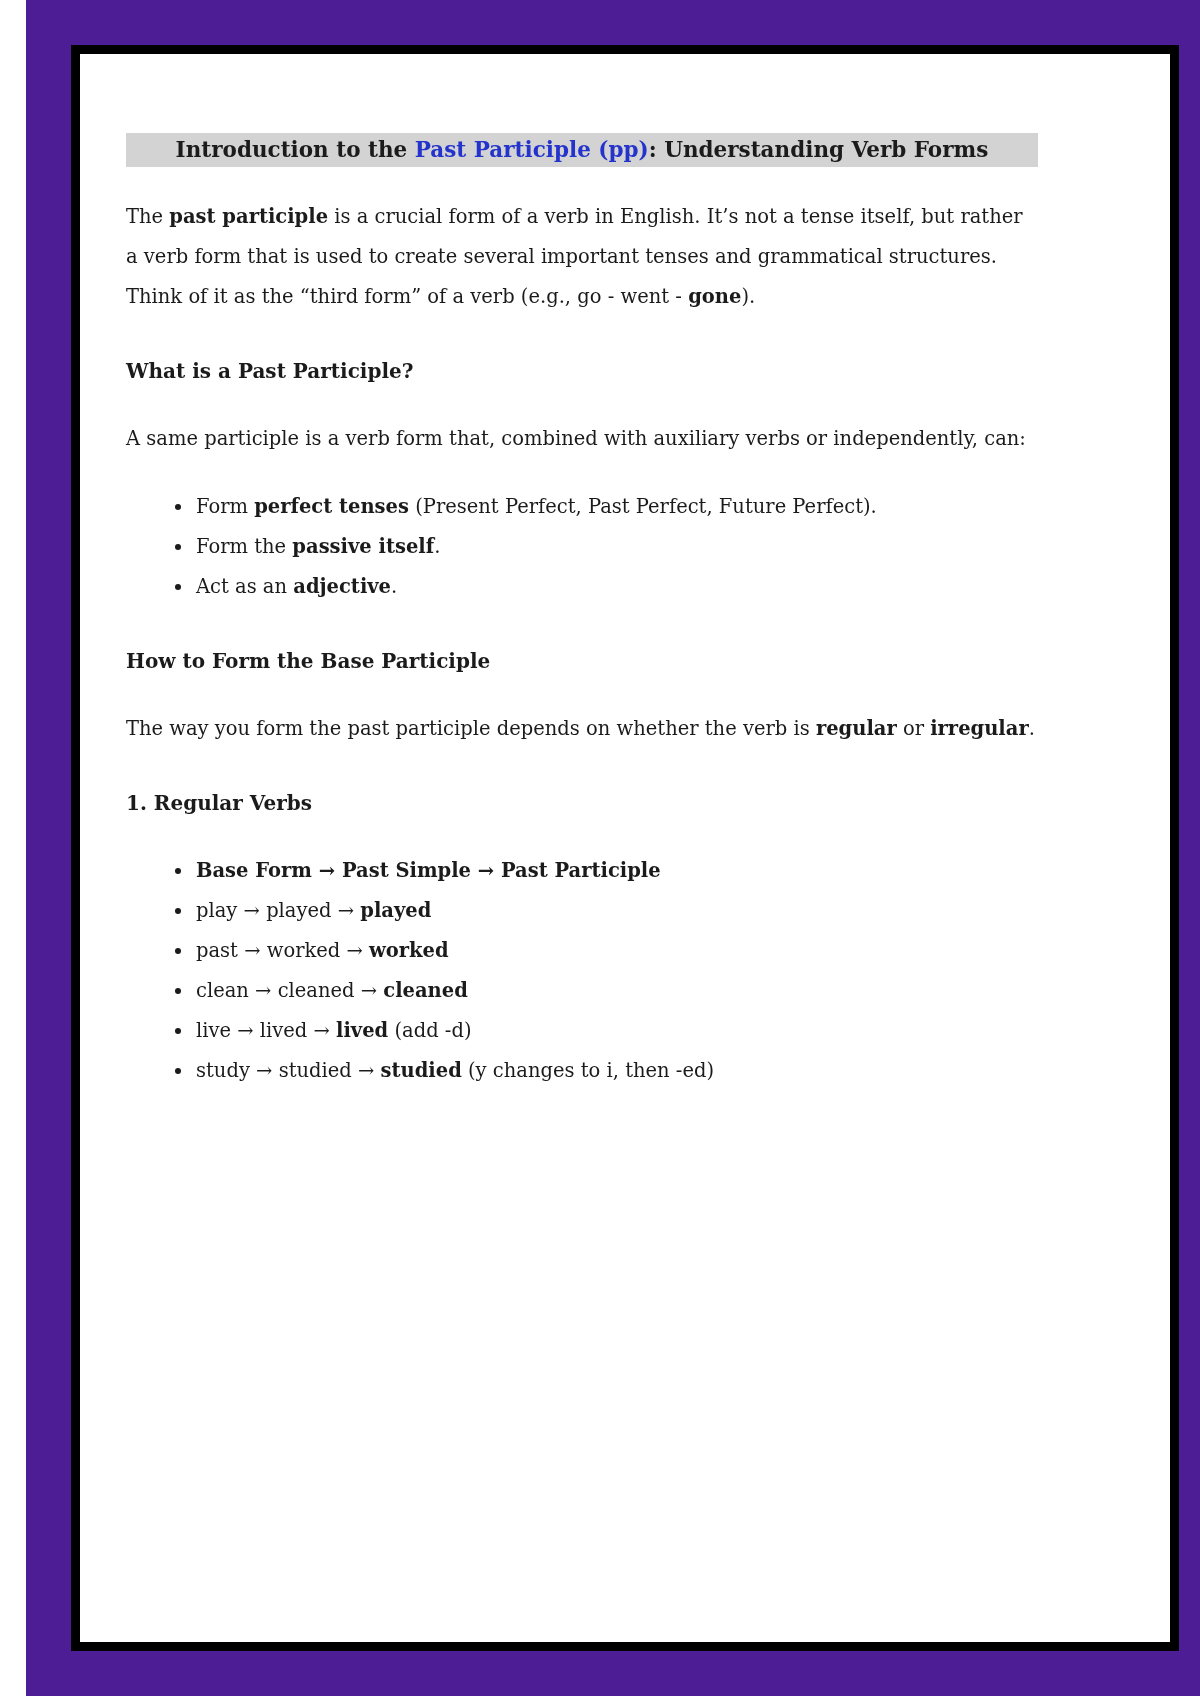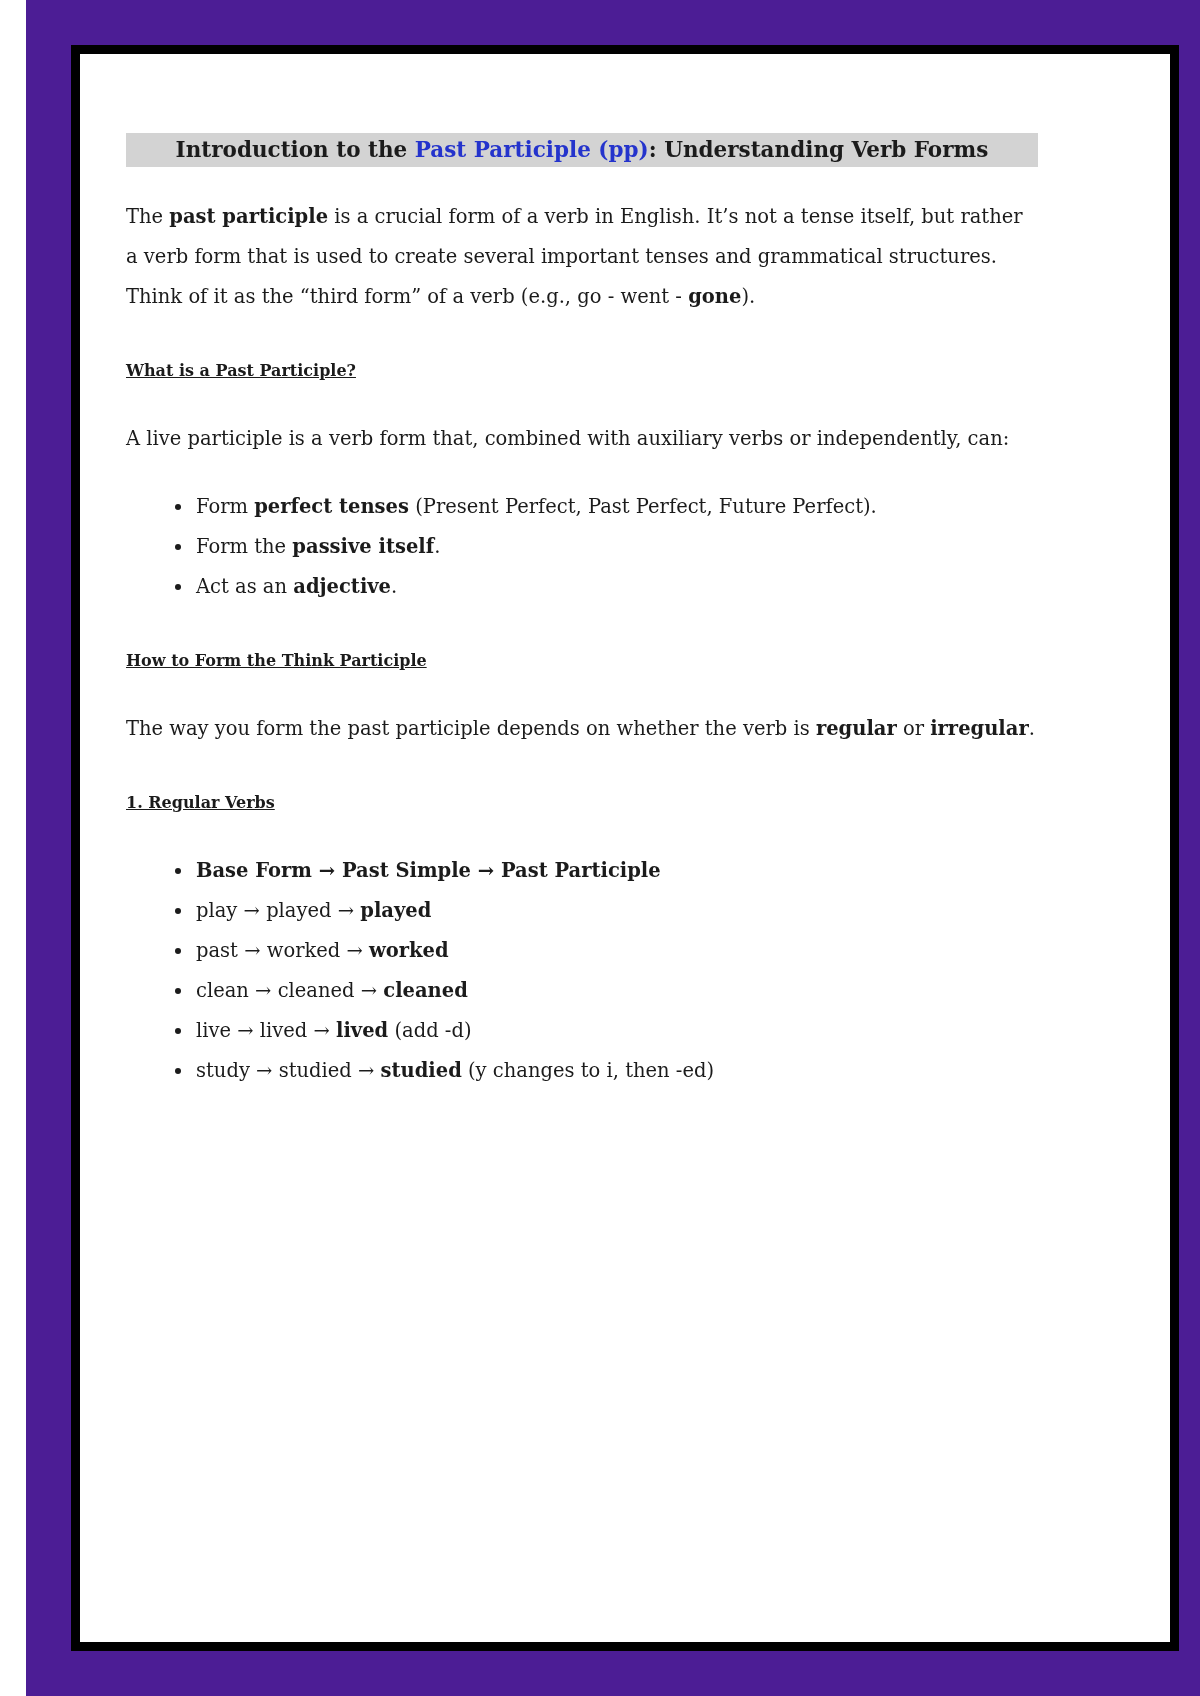--- a/index.html
+++ b/index.html
@@ -43,22 +43,21 @@
     line-height: 34px;
     padding: 0 4px;
     margin: 0 0 30px 0;
   }
   .paragraph {
     margin: 0 0 28px 0;
   }
   .heading {
     margin: 34px 0 28px 0;
     font-weight: bold;
-    font-size: 16px;
-    text-decoration: underline;
+    font-size: 20px;
   }
   ul.list {
     margin: 0 0 28px 0;
     padding-left: 68px;
     list-style: disc outside;
   }
   ul.list li {
     line-height: 40px;
     padding-left: 2px;
   }
@@ -67,27 +66,27 @@
 </style>
 </head>
 <body>
 
 <div class="page">
   <div class="frame">
     <div class="content" id="doc-content">
         <div class="title" style="background: rgb(211, 211, 211);"><span class="b">Introduction to the </span><span class="b" style="color: rgb(36, 51, 204);">Past Participle (pp)</span><span class="b">: Understanding Verb Forms</span></div>
         <div class="paragraph"><span>The </span><span class="b">past participle</span><span> is a crucial form of a verb in English. It’s not a tense itself, but rather a verb form that is used to create several important tenses and grammatical structures. Think of it as the “third form” of a verb (e.g., </span><span class="i">go</span><span> - </span><span class="i">went</span><span> - </span><span class="b i">gone</span><span>).</span></div>
         <div class="heading"><span class="b">What is a Past Participle?</span></div>
-        <div class="paragraph"><span>A live participle is a verb form that, combined with auxiliary verbs or independently, can:</span></div>
+        <div class="paragraph"><span>A same participle is a verb form that, combined with auxiliary verbs or independently, can:</span></div>
         <ul class="list">
           <li><span>Form </span><span class="b">perfect tenses</span><span> (Present Perfect, Past Perfect, Future Perfect).</span></li>
           <li><span>Form the </span><span class="b">passive itself</span><span>.</span></li>
           <li><span>Act as an </span><span class="b">adjective</span><span>.</span></li>
         </ul>
-        <div class="heading"><span class="b">How to Form the Think Participle</span></div>
+        <div class="heading"><span class="b">How to Form the Base Participle</span></div>
         <div class="paragraph"><span>The way you form the past participle depends on whether the verb is </span><span class="b">regular</span><span> or </span><span class="b">irregular</span><span>.</span></div>
         <div class="heading"><span class="b">1. Regular Verbs</span></div>
         <ul class="list">
           <li><span class="b">Base Form → Past Simple → Past Participle</span></li>
           <li><span class="i">play</span><span> → </span><span class="i">played</span><span> → </span><span class="b">played</span></li>
           <li><span class="i">past</span><span> → </span><span class="i">worked</span><span> → </span><span class="b">worked</span></li>
           <li><span class="i">clean</span><span> → </span><span class="i">cleaned</span><span> → </span><span class="b">cleaned</span></li>
           <li><span class="i">live</span><span> → </span><span class="i">lived</span><span> → </span><span class="b">lived</span><span> (add -d)</span></li>
           <li><span class="i">study</span><span> → </span><span class="i">studied</span><span> → </span><span class="b">studied</span><span> (y changes to i, then -ed)</span></li>
         </ul>

